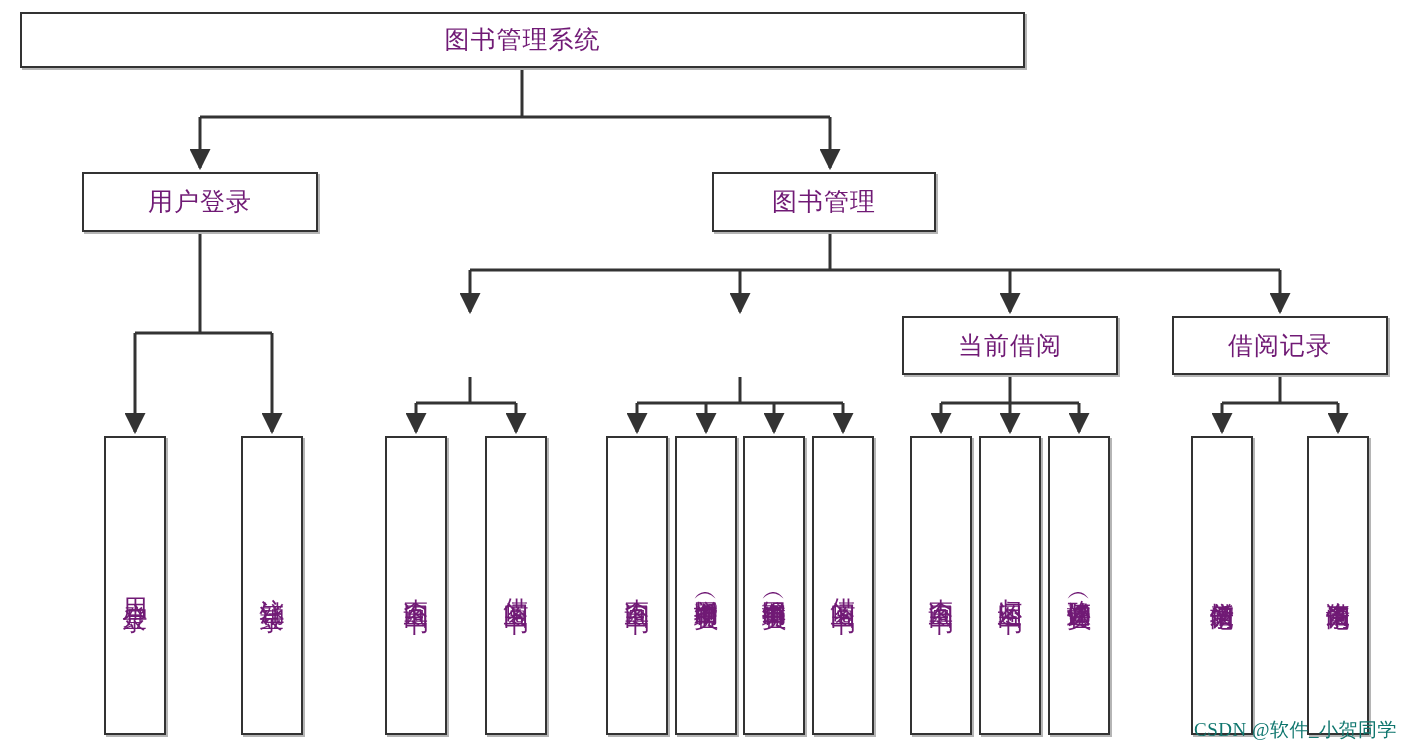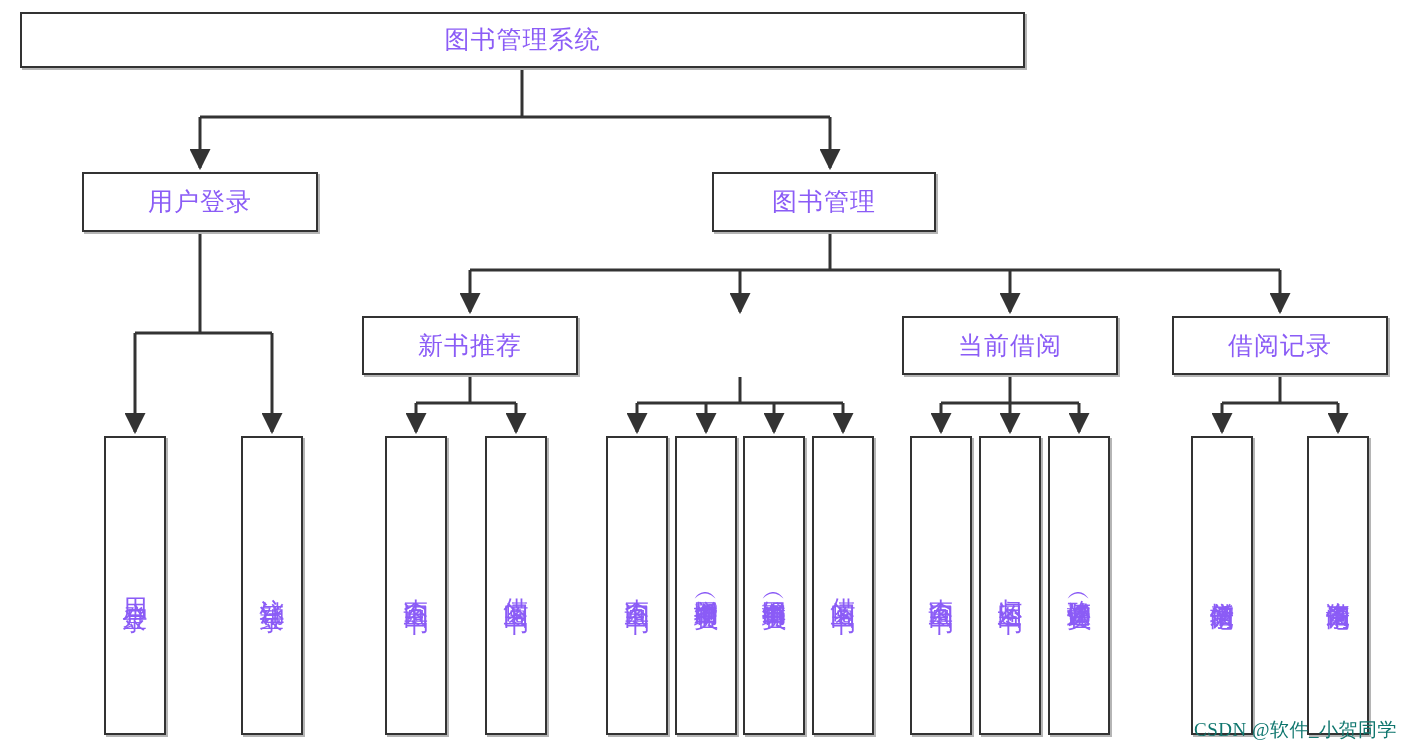--- a/index.html
+++ b/index.html
@@ -28,21 +28,21 @@
   }
   .node {
     position: absolute;
     box-sizing: border-box;
     background: #ffffff;
     border: 2px solid #333333;
     box-shadow: 2px 2px 0 0 rgba(120,120,120,0.55);
     display: flex;
     align-items: center;
     justify-content: center;
-    color: #8b5cf6;
+    color: #701a75;
     z-index: 2;
   }
   .node-label {
     display: block;
     text-align: center;
     line-height: 1.12;
     white-space: nowrap;
   }
   
   .node.horiz .node-label {
@@ -145,23 +145,20 @@
     <span class="node-label">图书管理系统</span>
   </div>
 
   <div class="node horiz" style="left:82px; top:172px; width:236px; height:60px;">
     <span class="node-label">用户登录</span>
   </div>
   <div class="node horiz" style="left:712px; top:172px; width:224px; height:60px;">
     <span class="node-label">图书管理</span>
   </div>
 
-  <div class="node horiz" style="left:362px; top:316px; width:216px; height:59px;">
-    <span class="node-label">新书推荐</span>
-  </div>
   <div class="node horiz" style="left:1172px; top:316px; width:216px; height:59px;">
     <span class="node-label">借阅记录</span>
   </div>
   <div class="node horiz" style="left:902px; top:316px; width:216px; height:59px;">
     <span class="node-label">当前借阅</span>
   </div>
 
   <div class="node vert" style="left:104px; top:436px; width:62px; height:299px;">
     <span class="node-label">用户登录</span>
   </div>

